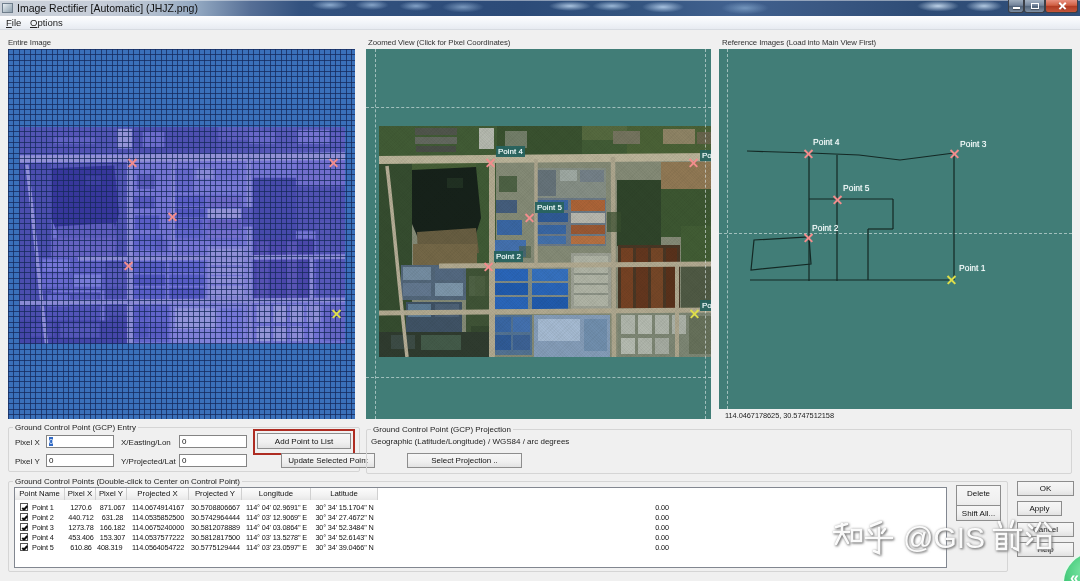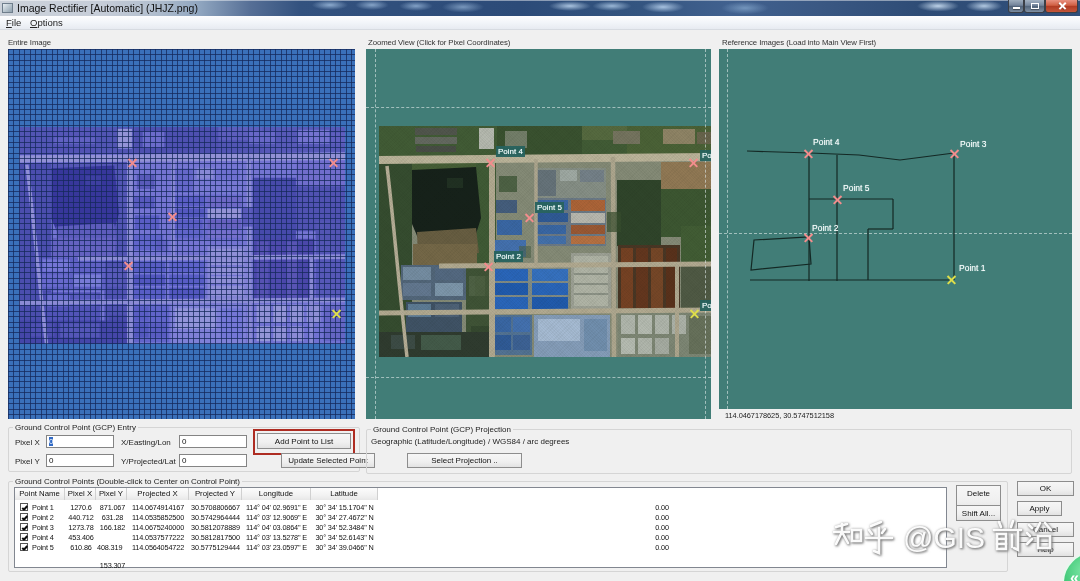--- a/index.html
+++ b/index.html
@@ -367,21 +367,21 @@
   <div class="cell" style="left:82px; top:35px; width:31px; text-align:center;">166.182</div>
   <div class="cell" style="left:112px; top:35px; width:62px; text-align:center;">114.0675240000</div>
   <div class="cell" style="left:174px; top:35px; width:53px; text-align:center;">30.5812078889</div>
   <div class="cell" style="left:227px; top:35px; width:69px; text-align:center;">114° 04' 03.0864" E</div>
   <div class="cell" style="left:296px; top:35px; width:67px; text-align:center;">30° 34' 52.3484" N</div>
   <div class="cell" style="left:630px; top:35px; width:34px; text-align:center;">0.00</div>
 
   <div class="cb" style="left:5px; top:45px;"></div>
   <div class="cell" style="left:17px; top:45px;">Point 4</div>
   <div class="cell" style="left:51px; top:45px; width:30px; text-align:center;">453.406</div>
-  <div class="cell" style="left:82px; top:45px; width:31px; text-align:center;margin-top:28px;">153.307</div>
+  <div class="cell" style="left:82px; top:45px; width:31px; text-align:center;">153.307</div>
   <div class="cell" style="left:112px; top:45px; width:62px; text-align:center;">114.0537577222</div>
   <div class="cell" style="left:174px; top:45px; width:53px; text-align:center;">30.5812817500</div>
   <div class="cell" style="left:227px; top:45px; width:69px; text-align:center;">114° 03' 13.5278" E</div>
   <div class="cell" style="left:296px; top:45px; width:67px; text-align:center;">30° 34' 52.6143" N</div>
   <div class="cell" style="left:630px; top:45px; width:34px; text-align:center;">0.00</div>
 
   <div class="cb" style="left:5px; top:55px;"></div>
   <div class="cell" style="left:17px; top:55px;">Point 5</div>
   <div class="cell" style="left:51px; top:55px; width:30px; text-align:center;">610.86</div>
   <div class="cell" style="left:82px; top:55px; width:31px; text-align:left;">408.319</div>

